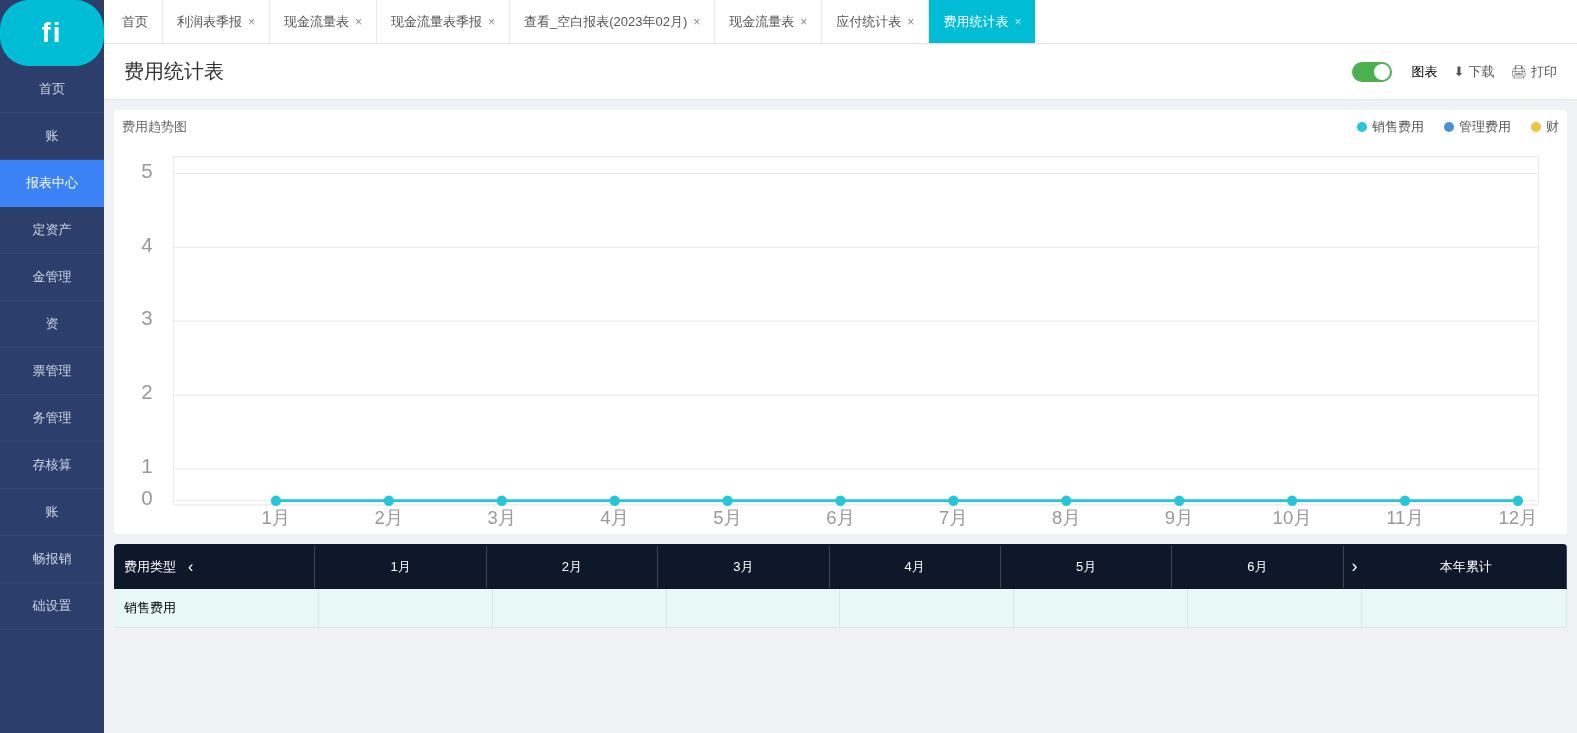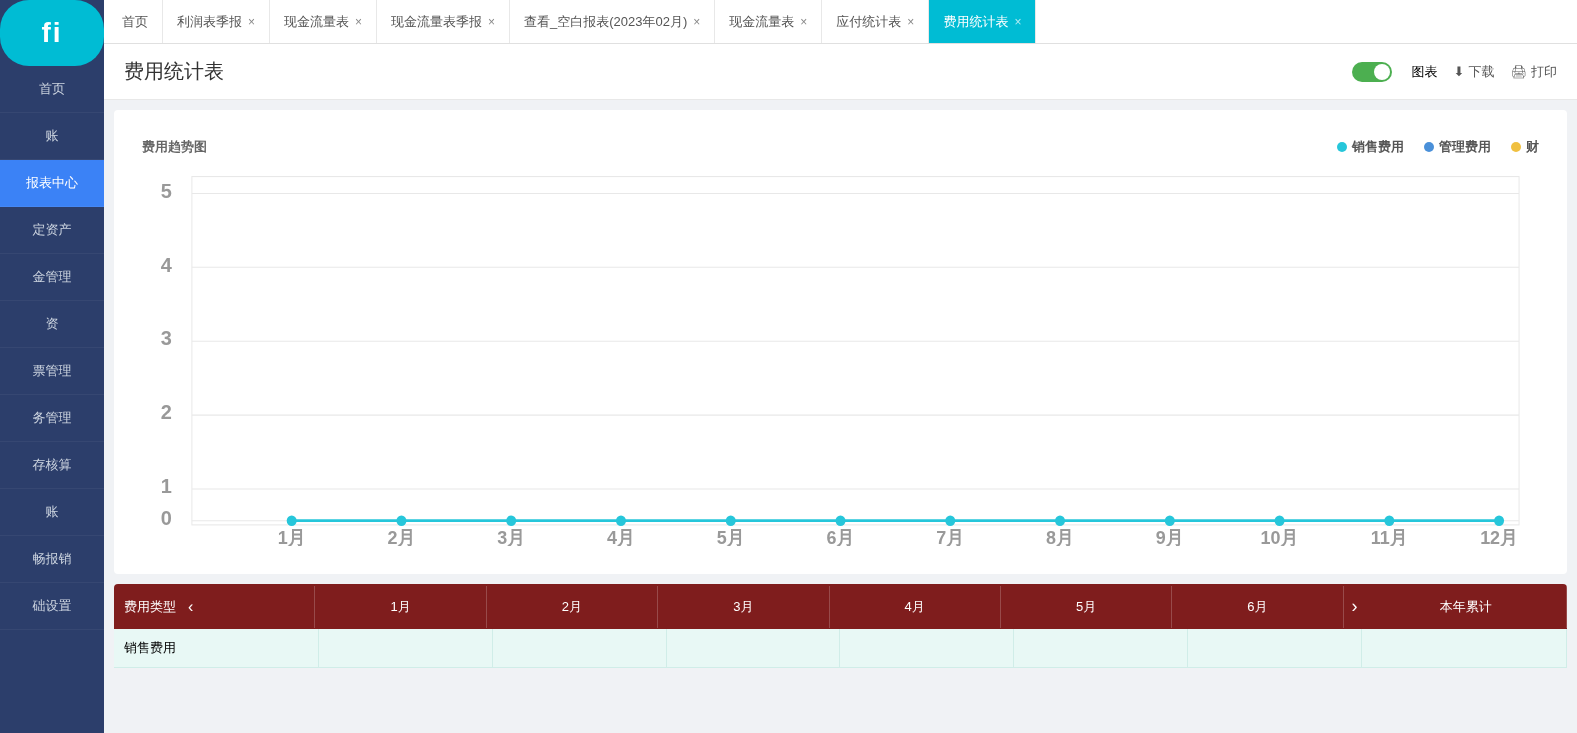--- a/index.html
+++ b/index.html
@@ -139,23 +139,22 @@
       color: #555;
       cursor: pointer;
       font-size: 13px;
     }
 
     
     .chart-section {
       background: white;
       margin: 10px;
       border-radius: 4px;
-      padding: 28px;
-      flex-shrink: 0;
-      font-weight: bold;
+      padding: 8px;
+      flex-shrink: 0;
     }
     .chart-header {
       display: flex;
       justify-content: space-between;
       align-items: center;
       margin-bottom: 10px;
     }
     .chart-title {
       font-size: 13px;
       color: #666;
@@ -191,21 +190,21 @@
     
     .table-section {
       flex: 1;
       margin: 0 10px 10px;
       border-radius: 4px;
       overflow: hidden;
       flex-shrink: 0;
     }
     .table-header-row {
       display: flex;
-      background: #7f1d1d;
+      background: #0f172a;
       color: white;
       font-size: 13px;
       align-items: center;
     }
     .th-cell {
       padding: 12px 10px;
       text-align: center;
       border-right: 1px solid rgba(255,255,255,0.2);
       flex: 1;
     }

